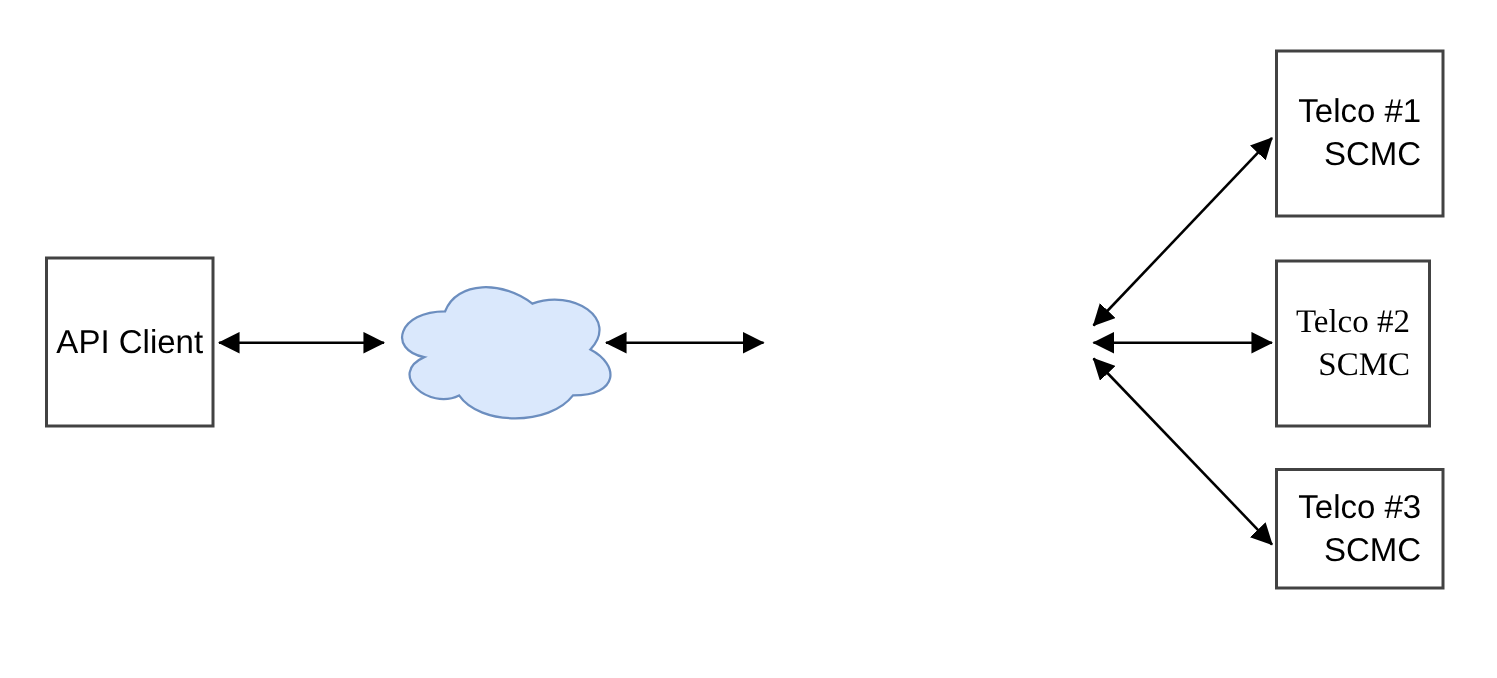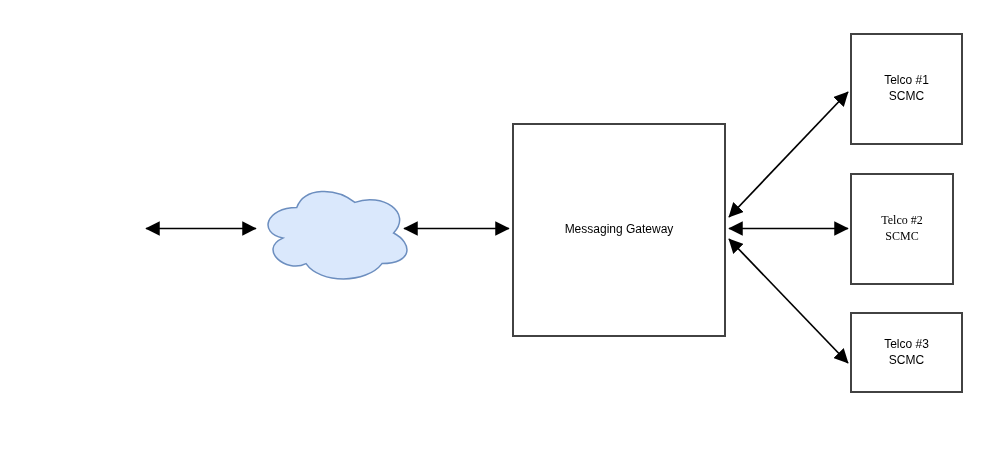--- a/index.html
+++ b/index.html
@@ -31,24 +31,25 @@
   .node {
     position: absolute;
     background: var(--node-fill);
     border: 2px solid var(--node-border);
     display: flex;
     align-items: center;
     justify-content: center;
     text-align: center;
   }
   .node-label, .cloud-label {
-    font-size: 12px;
+    font-size: 22px;
     line-height: 1.3;
     white-space: pre-line;
     color: var(--text);
+    text-align: right;
   }
   .cloud-label-wrap {
     position: absolute;
     left: 258px;
     top: 182px;
     width: 155px;
     height: 102px;
     display: flex;
     align-items: center;
     justify-content: center;
@@ -96,25 +97,25 @@
 
     <line class="edge" x1="404" y1="228.5" x2="509" y2="228.5" marker-start="url(#arr)" marker-end="url(#arr)"></line>
 
     <line class="edge" x1="729" y1="217" x2="848" y2="92" marker-start="url(#arr)" marker-end="url(#arr)"></line>
 
     <line class="edge" x1="729" y1="228.5" x2="848" y2="228.5" marker-start="url(#arr)" marker-end="url(#arr)"></line>
 
     <line class="edge" x1="729" y1="239" x2="848" y2="363" marker-start="url(#arr)" marker-end="url(#arr)"></line>
   </svg>
 
+  <div class="node node-api-client">
+    <span class="node-label">API Client</span>
+  </div>
 
 
-  <div class="node node-messaging-gateway">
-    <span class="node-label">Messaging Gateway</span>
-  </div>
 
   <div class="node node-telco-1">
     <span class="node-label">Telco #1
 SCMC</span>
   </div>
 
   <div class="node node-telco-2">
     <span class="node-label">Telco #2
 SCMC</span>
   </div>

